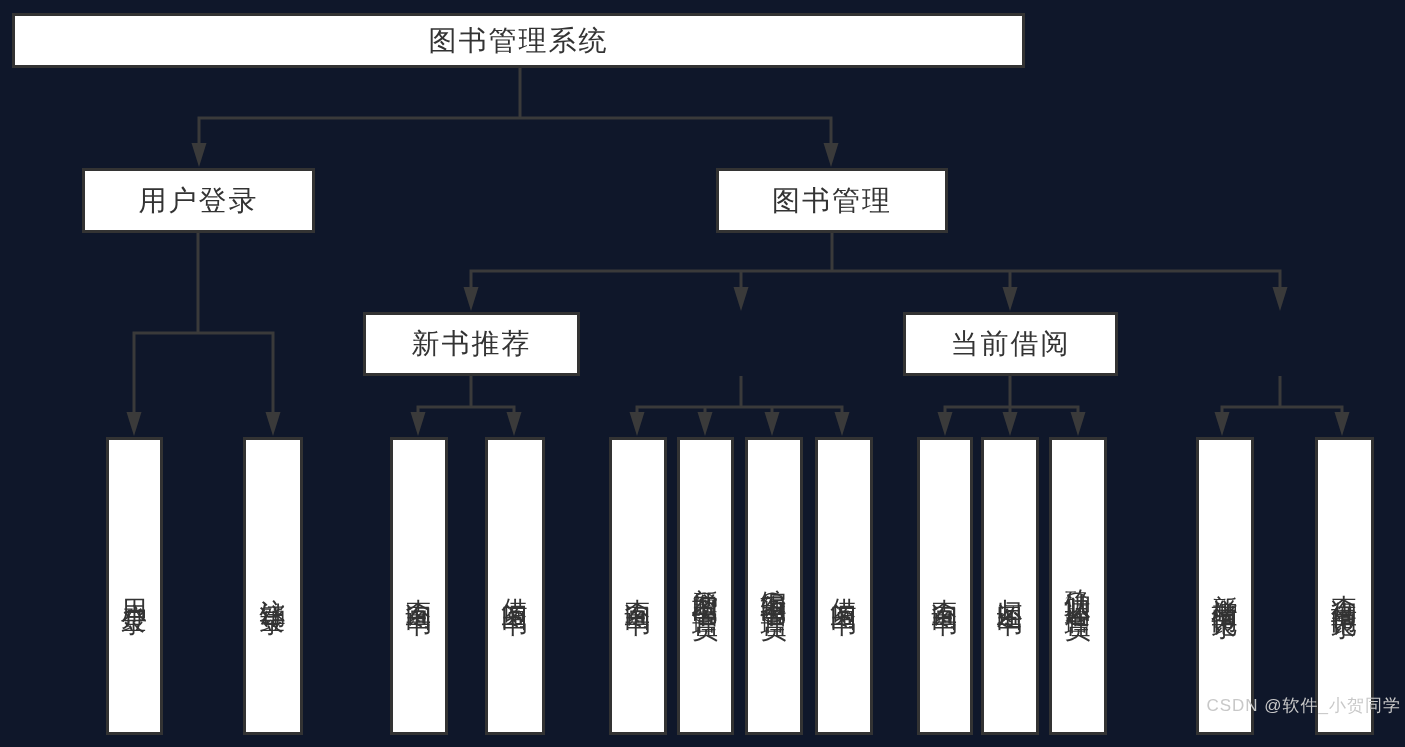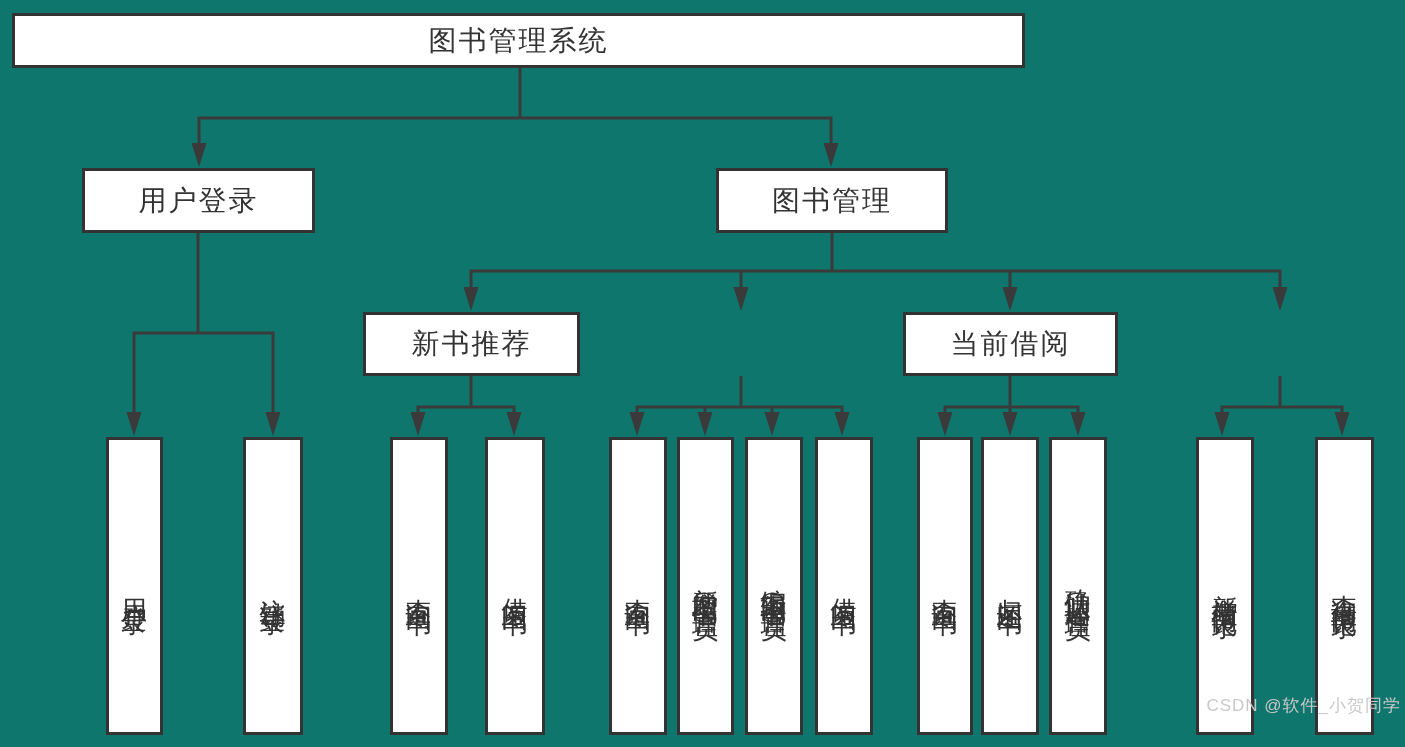--- a/index.html
+++ b/index.html
@@ -1,20 +1,20 @@
 <!DOCTYPE html>
 <html><head>
 <meta charset="utf-8">
 <style>
   html, body { margin: 0; padding: 0; background: #ffffff; }
   #canvas {
     position: relative;
     width: 1405px;
     height: 747px;
-    background: #0f766e;
+    background: #0f172a;
     font-family: "Liberation Sans", "DejaVu Sans", sans-serif;
     color: #333333;
     overflow: hidden;
   }
   #wires {
     position: absolute;
     left: 0; top: 0;
     width: 1405px; height: 747px;
   }
   .nbox {

